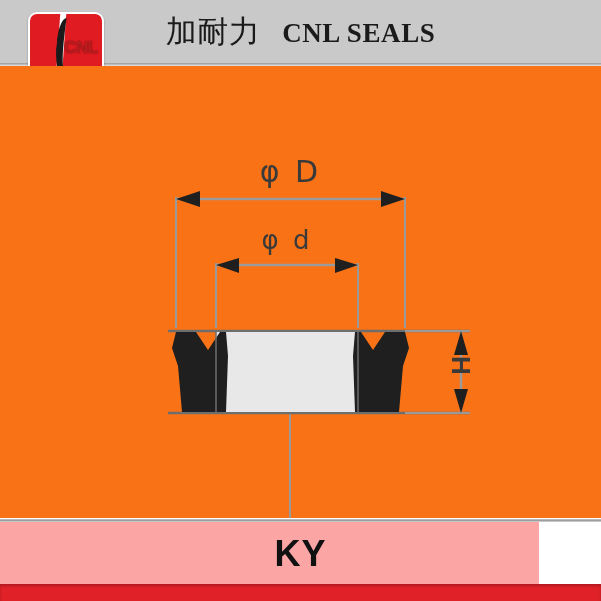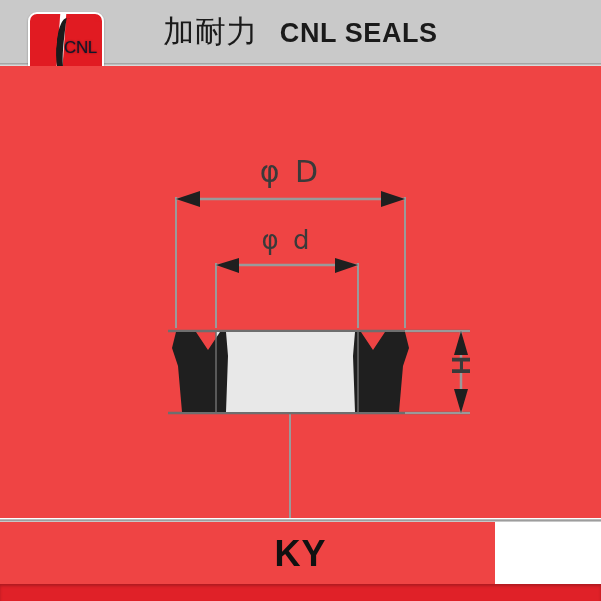--- a/index.html
+++ b/index.html
@@ -57,21 +57,21 @@
     color: #1a1a1a;
     letter-spacing: 0.5px;
     white-space: nowrap;
   }
   .header-title .cjk {
     font-family: "DejaVu Sans", sans-serif;
     font-size: 31px;
   }
   .header-title .gap { display: inline-block; width: 22px; }
   .header-title .latin {
-    font-family: Liberation Sans, sans-serif;
+    font-family: Liberation Serif, serif;
     font-weight: 600;
     letter-spacing: 0.6px;
   }
 
   
   .logo {
     position: absolute;
     left: 26px;
     top: 12px;
     width: 82px;
@@ -114,22 +114,22 @@
     border-left: 7px solid #1a1a1a;
     border-bottom: 7px solid #1a1a1a;
     border-radius: 40% 0 0 60%;
     transform: rotate(6deg);
   }
   .logo-cnl {
     position: absolute;
     left: 38px;
     top: 26px;
     font-size: 17px;
-    font-weight: normal;
-    color: #0f172a;
+    font-weight: bold;
+    color: #b91c1c;
     letter-spacing: -0.4px;
     font-family: "Liberation Sans", sans-serif;
     text-shadow: 0 0 2px rgba(0,0,0,.5);
   }
   .logo-reg {
     position: absolute;
     left: 68px;
     top: 2px;
     font-size: 9px;
     color: #e11b22;
@@ -151,44 +151,44 @@
       -1px -1px #fff, 1px -1px #fff, -1px 1px #fff, 1px 1px #fff;
   }
 
   
   .drawing-area {
     position: absolute;
     left: 0;
     top: 66px;
     width: 601px;
     height: 452px;
-    background: #ef4444;
+    background: #f97316;
   }
   .drawing-svg {
     position: absolute;
     left: 0;
     top: 0;
   }
 
   
   .footer-rule {
     position: absolute;
     left: 0;
     top: 519px;
     width: 601px;
     height: 3px;
     background: linear-gradient(to bottom, #c9c9c9 0%, #9d9d9d 50%, #dcdcdc 100%);
   }
   .footer {
     position: absolute;
     left: 0;
     top: 522px;
-    width: 495px;
+    width: 539px;
     height: 62px;
-    background: #ef4444;
+    background: #fca5a5;
   }
   .footer-title {
     position: absolute;
     left: 0;
     top: 10px;
     width: 601px;
     text-align: center;
     font-size: 36px;
     line-height: 44px;
     font-weight: 600;

